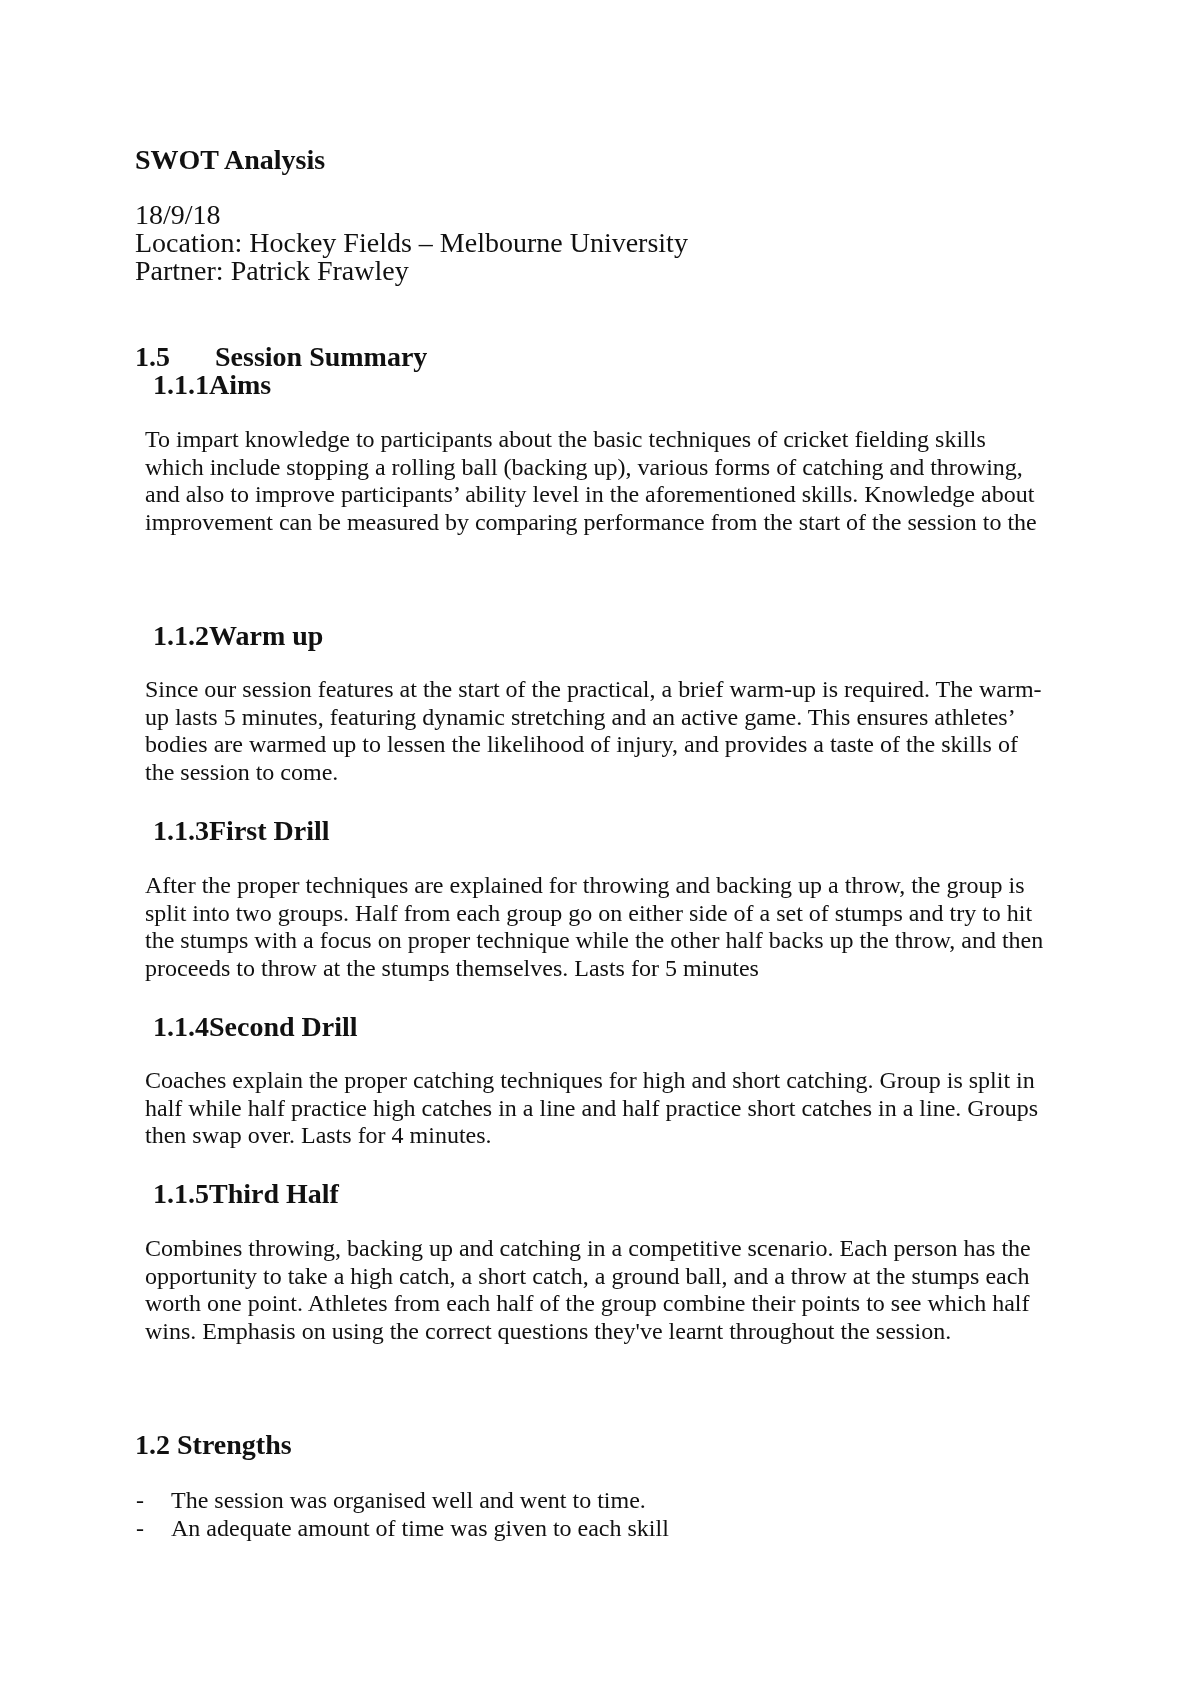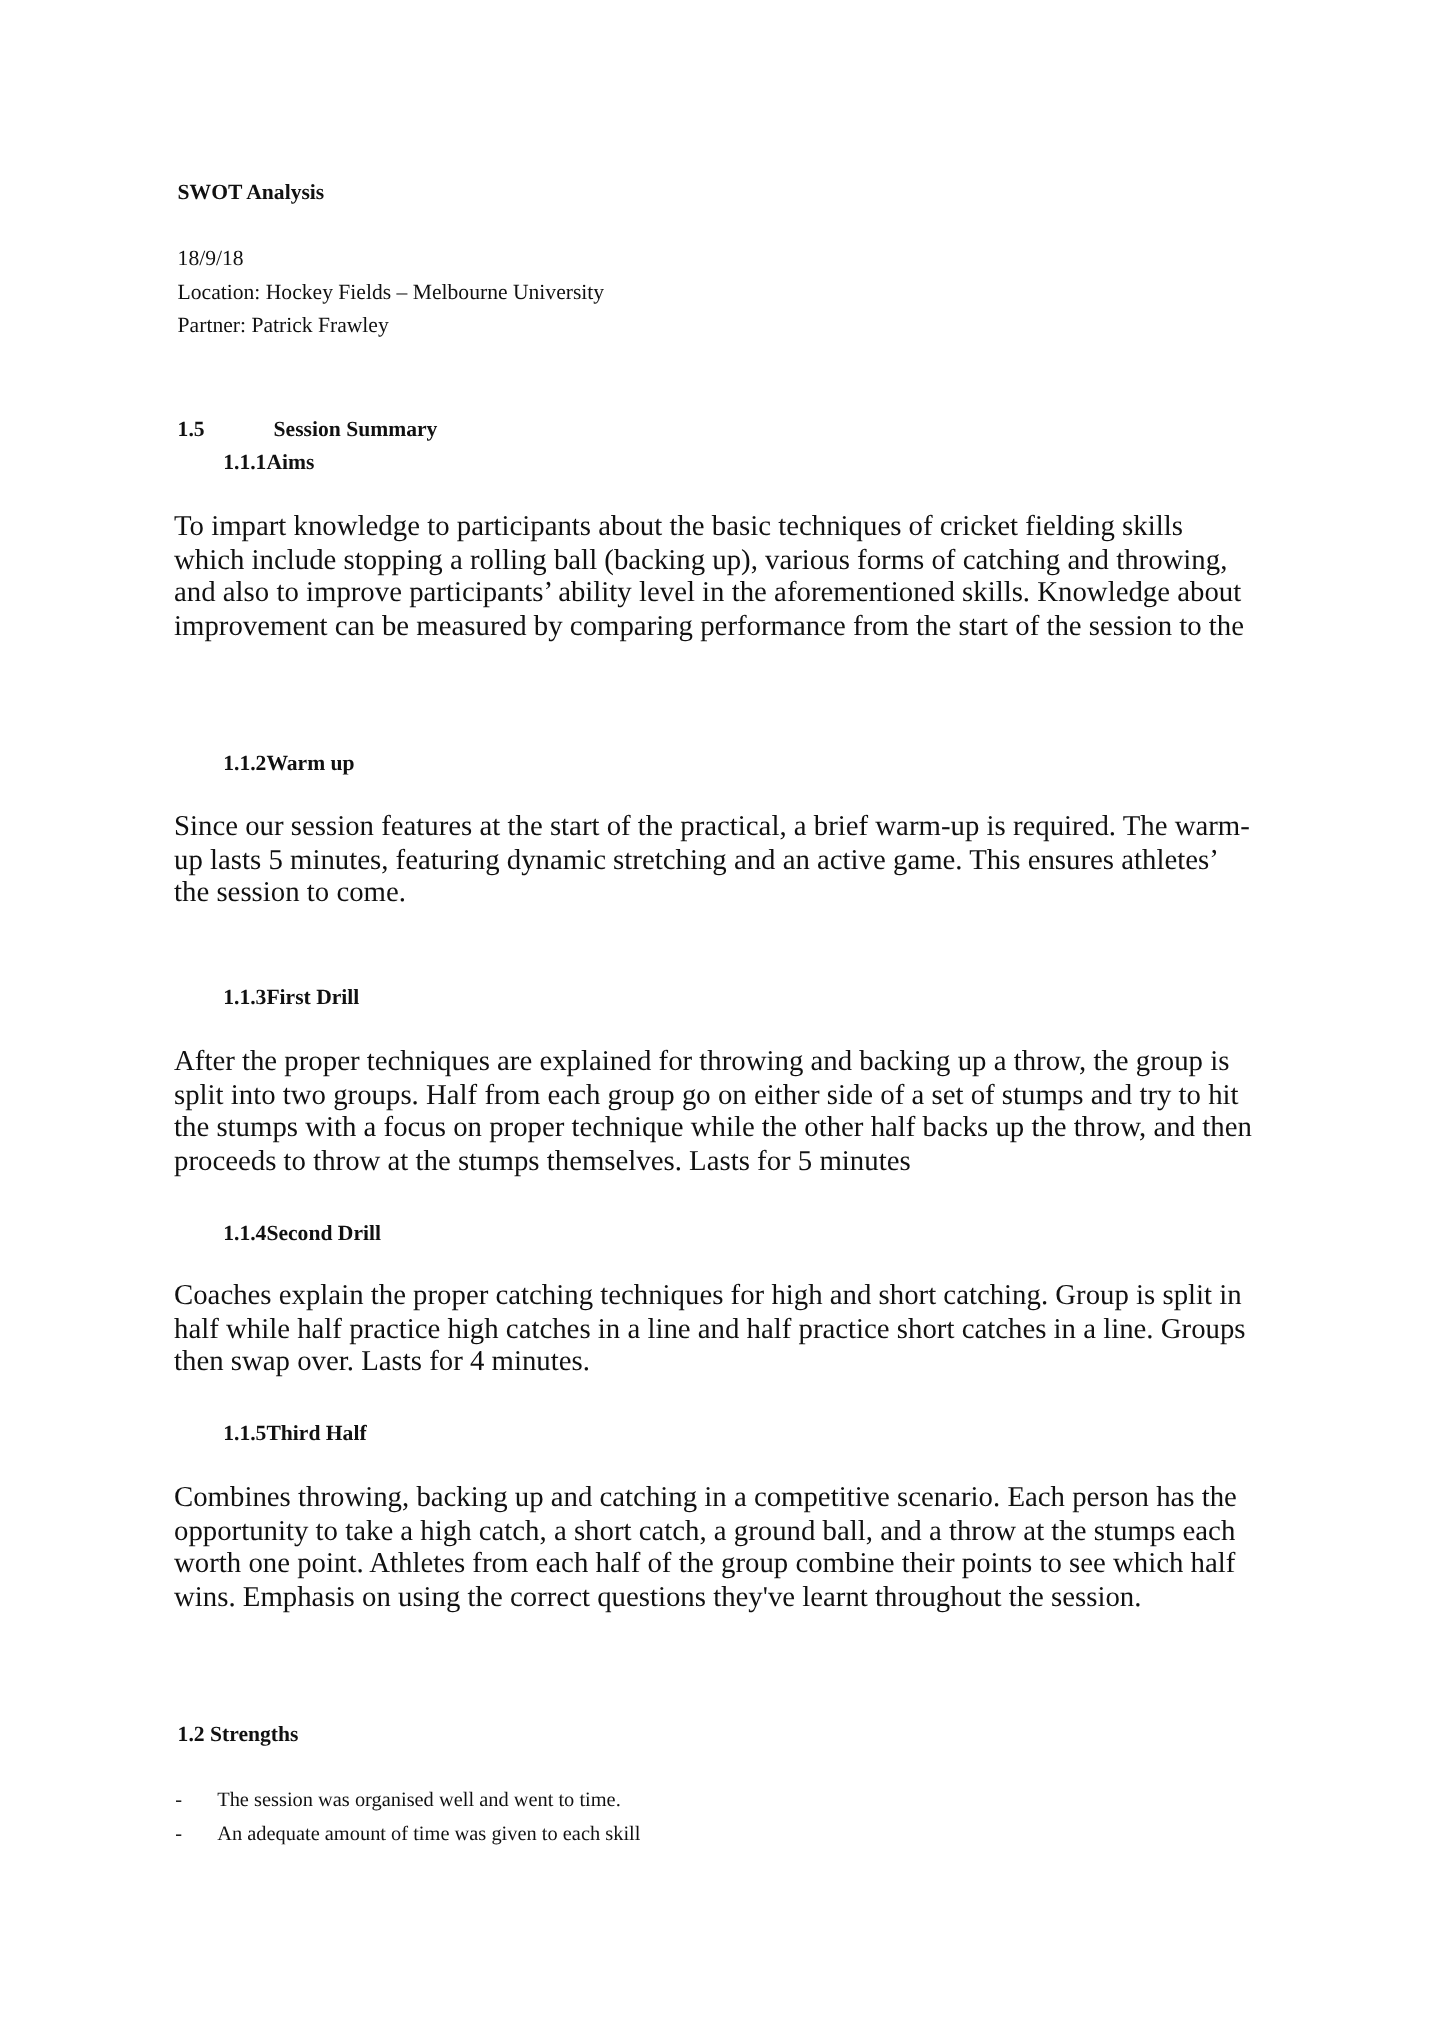--- a/index.html
+++ b/index.html
@@ -1,26 +1,26 @@
 <!DOCTYPE html>
 <html><head>
   <meta charset="utf-8">
   <style>
     html, body { margin: 0; padding: 0; background: #ffffff; }
     body { width: 1200px; height: 1698px; position: relative; overflow: hidden;
       font-family: "Liberation Serif", "DejaVu Serif", serif; color: #111; }
     .page { position: absolute; left: 0; top: 0; width: 1200px; height: 1698px; background: #fff; }
-    .abs { position: absolute; left: 148px; white-space: nowrap; font-size: 18px; line-height: 28px; }
+    .abs { position: absolute; left: 135px; white-space: nowrap; font-size: 28px; line-height: 28px; }
     .bold { font-weight: bold; }
     .para { position: absolute; left: 145px; width: 920px; font-size: 24px; line-height: 27.6px; text-align: left; }
     .para .ln { display: block; white-space: nowrap; }
     .num { display: inline-block; }
     .h1num { width: 80px; }
     .h2num { width: 74px; text-align: right; }
-    .bullet { position: absolute; left: 146px; font-size: 17px; line-height: 28px; white-space: nowrap; }
+    .bullet { position: absolute; left: 136px; font-size: 24px; line-height: 28px; white-space: nowrap; }
     .bullet .dash { display: inline-block; width: 35px; }
   </style>
 </head>
 <body>
 
 <div class="page">
 
   <div class="abs bold" style="top:146px;">SWOT Analysis</div>
 
   <div class="abs" style="top:201px;">18/9/18</div>
@@ -40,20 +40,21 @@
     <span class="ln">and also to improve participants’ ability level in the aforementioned skills. Knowledge about</span>
     <span class="ln">improvement can be measured by comparing performance from the start of the session to the</span>
   </div>
 
   <div class="abs bold" style="top:622px;">
     <span class="num h2num">1.1.2</span><span>Warm up</span>
   </div>
   <div class="para" style="top:676px;">
     <span class="ln">Since our session features at the start of the practical, a brief warm-up is required. The warm-</span>
     <span class="ln">up lasts 5 minutes, featuring dynamic stretching and an active game. This ensures athletes’</span>
+    <span class="ln">bodies are warmed up to lessen the likelihood of injury, and provides a taste of the skills of</span>
     <span class="ln">the session to come.</span>
   </div>
 
   <div class="abs bold" style="top:817px;">
     <span class="num h2num">1.1.3</span><span>First Drill</span>
   </div>
   <div class="para" style="top:872px;">
     <span class="ln">After the proper techniques are explained for throwing and backing up a throw, the group is</span>
     <span class="ln">split into two groups. Half from each group go on either side of a set of stumps and try to hit</span>
     <span class="ln">the stumps with a focus on proper technique while the other half backs up the throw, and then</span>

